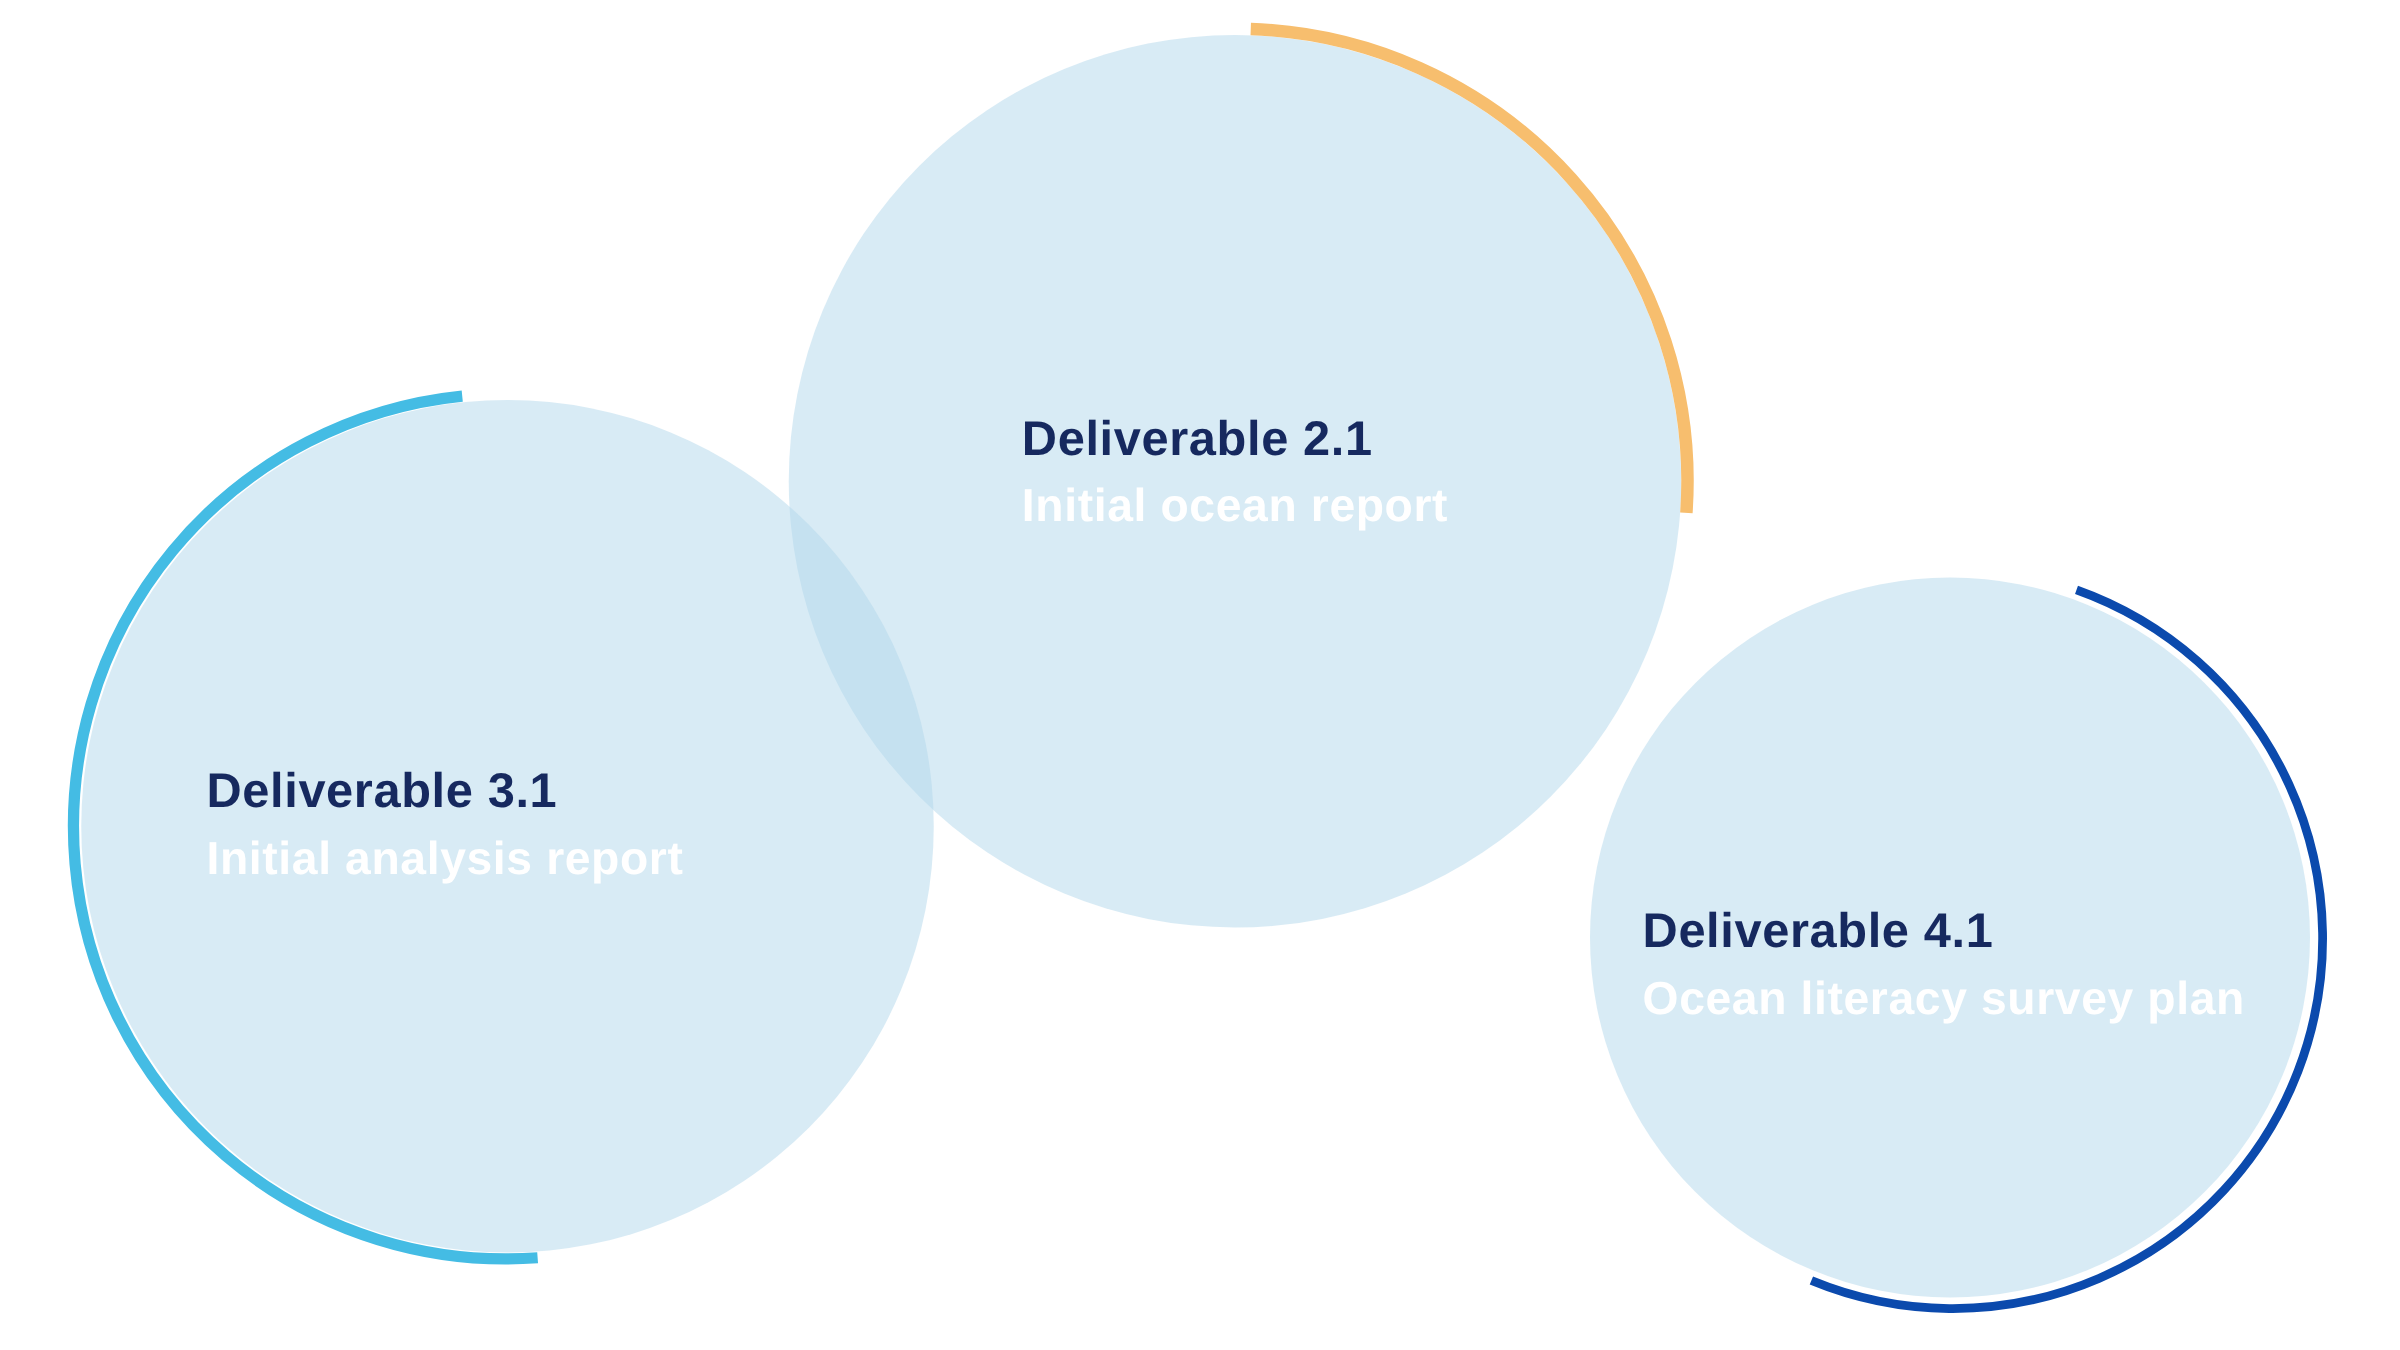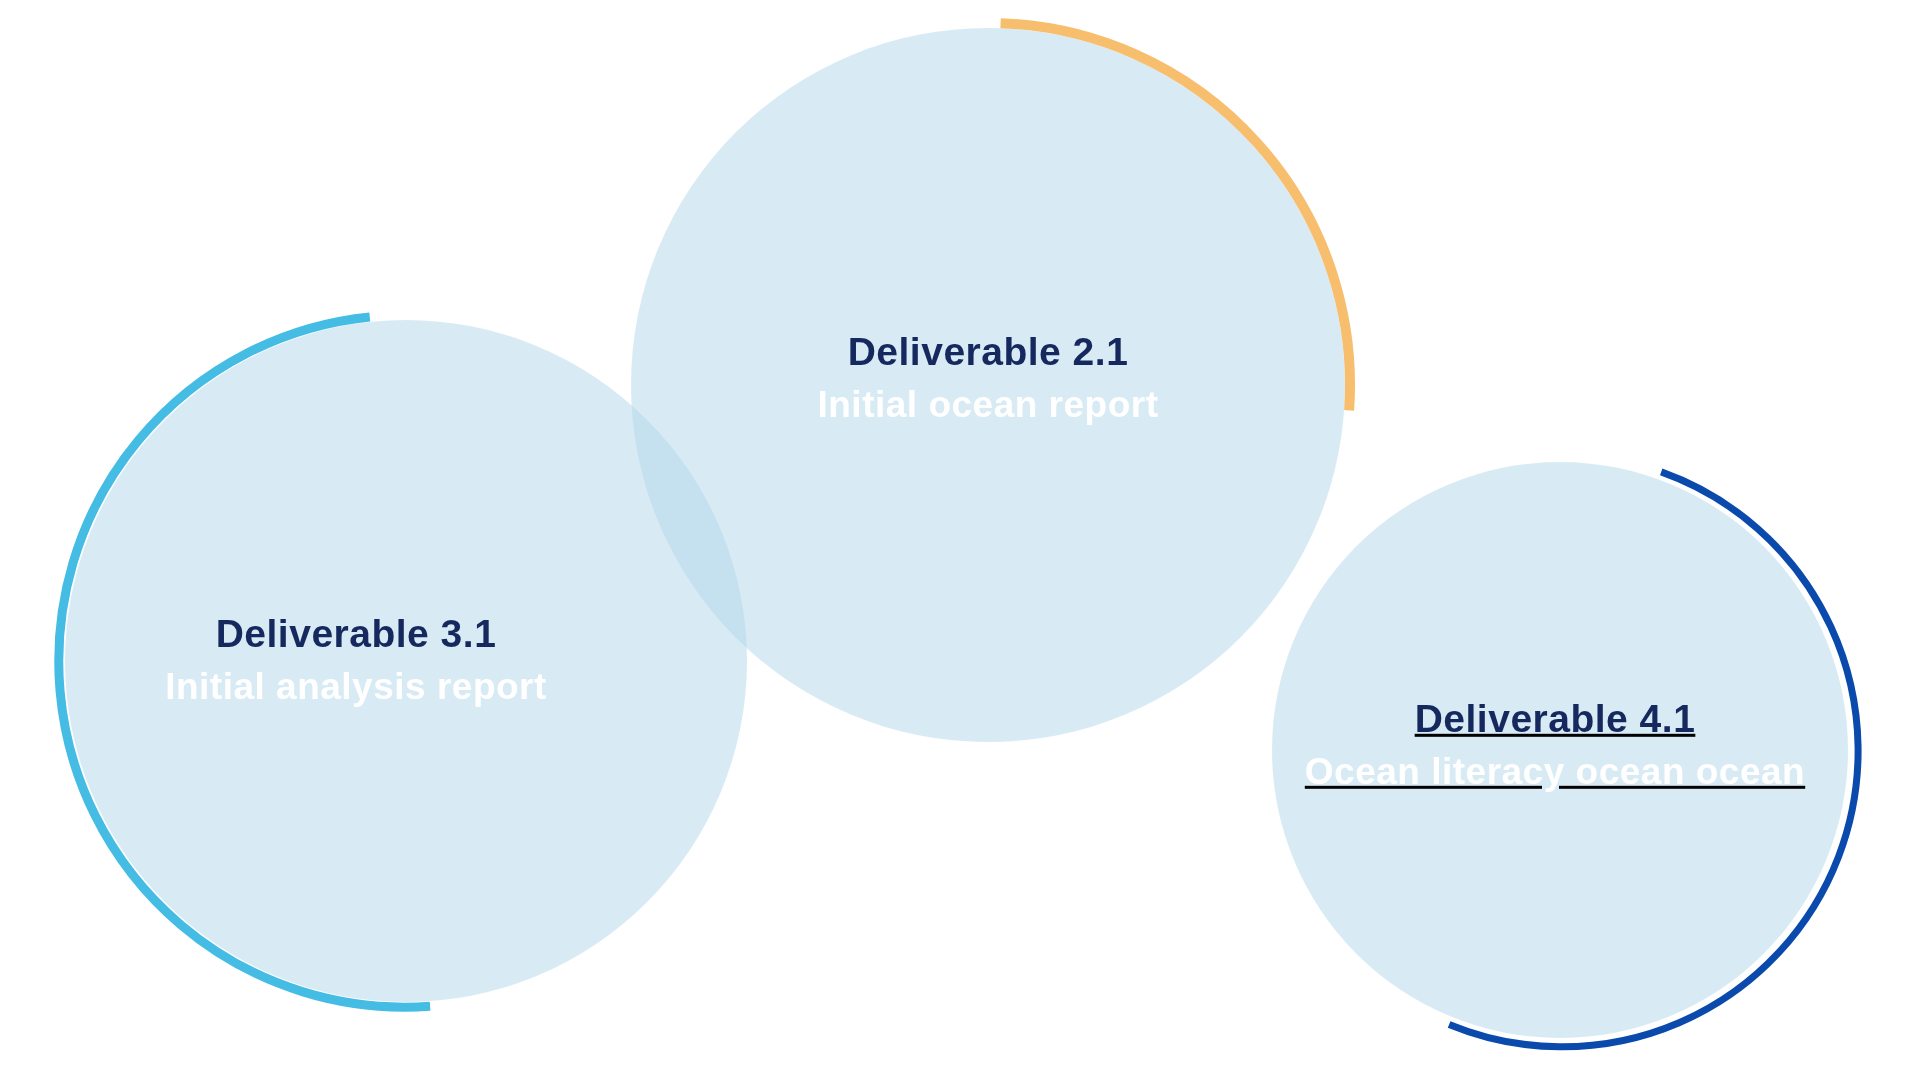--- a/index.html
+++ b/index.html
@@ -18,21 +18,21 @@
     position: absolute;
     left: 0;
     top: 0;
     width: 1920px;
     height: 1080px;
     display: block;
   }
   .label {
     position: absolute;
     transform: translate(-50%, -50%);
-    text-align: center;
+    text-align: left;
     white-space: nowrap;
     line-height: 1.15;
   }
   .label .title {
     font-size: 39px;
     font-weight: 700;
     letter-spacing: 0.5px;
     color: #16295f;
   }
   .label .subtitle {
@@ -68,16 +68,16 @@
 <div class="label" style="left:988px; top:378px;">
   <div class="title" style="color: rgb(22, 41, 95);">Deliverable 2.1</div>
   <div class="subtitle" style="color: rgb(255, 255, 255);">Initial ocean report</div>
 </div>
 
 <div class="label" style="left:356px; top:660px;">
   <div class="title" style="color: rgb(22, 41, 95);">Deliverable 3.1</div>
   <div class="subtitle" style="color: rgb(255, 255, 255);">Initial analysis report</div>
 </div>
 
-<div class="label" style="left:1555px; top:745px;text-decoration:underline;">
+<div class="label" style="left:1555px; top:772px;">
   <div class="title" style="color: rgb(22, 41, 95);">Deliverable 4.1</div>
-  <div class="subtitle" style="color: rgb(255, 255, 255);">Ocean literacy ocean ocean</div>
+  <div class="subtitle" style="color: rgb(255, 255, 255);">Ocean literacy survey plan</div>
 </div>
 
 </body></html>

